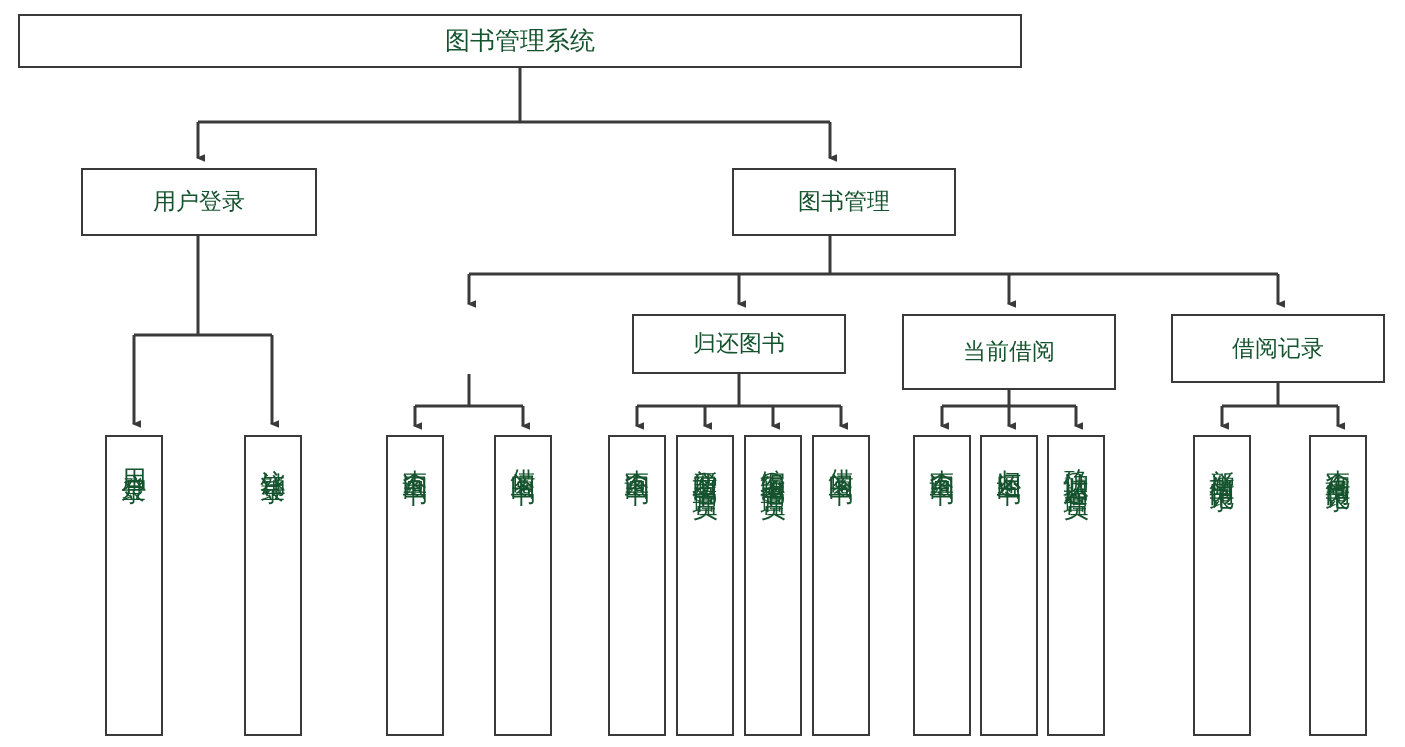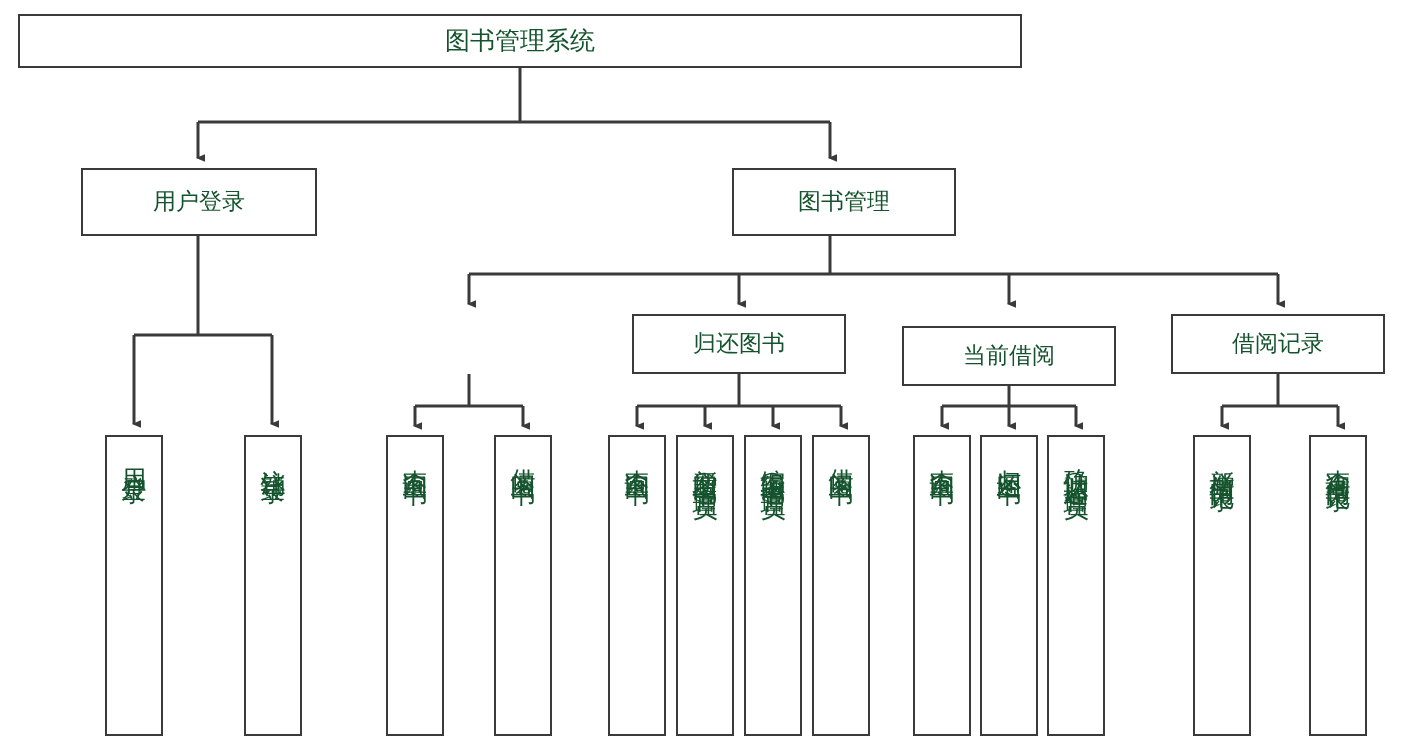--- a/index.html
+++ b/index.html
@@ -141,25 +141,25 @@
 
   <div class="node-box level-1" style="left:732px; top:168px; width:224px; height:68px;">
     <span class="node-label">图书管理</span>
   </div>
 
 
   <div class="node-box level-2" style="left:632px; top:314px; width:214px; height:60px;">
     <span class="node-label">归还图书</span>
   </div>
 
-  <div class="node-box level-2" style="left:902px; top:326px; width:214px; height:60px;">
+  <div class="node-box level-2" style="left:902px; top:314px; width:214px; height:76px;">
     <span class="node-label">当前借阅</span>
   </div>
 
-  <div class="node-box level-2" style="left:1171px; top:314px; width:214px; height:60px;">
+  <div class="node-box level-2" style="left:1171px; top:314px; width:214px; height:69px;">
     <span class="node-label">借阅记录</span>
   </div>
 
   <div class="node-box level-3" style="left:105px; top:435px; width:58px; height:301px;">
     <span class="node-label">用户登录</span>
   </div>
 
   <div class="node-box level-3" style="left:244px; top:435px; width:58px; height:301px;">
     <span class="node-label">注销登录</span>
   </div>

